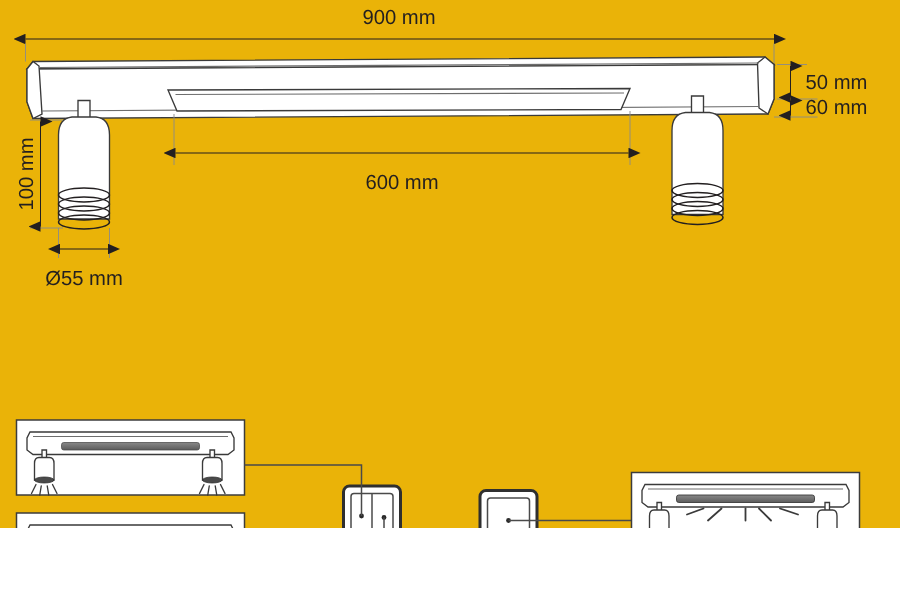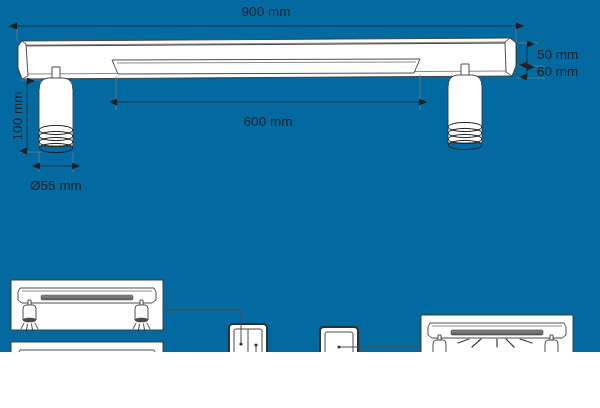--- a/index.html
+++ b/index.html
@@ -7,21 +7,21 @@
     padding: 0;
     background: #ffffff;
   }
   body {
     font-family: "Liberation Sans", sans-serif;
   }
   #sheet {
     position: relative;
     width: 600px;
     height: 352px;
-    background: #0369a1;
+    background: #eab308;
     overflow: hidden;
   }
   #sheet svg {
     display: block;
   }
   text {
     font-family: "Liberation Sans", sans-serif;
     fill: #231f20;
   }
   .dim-text {

